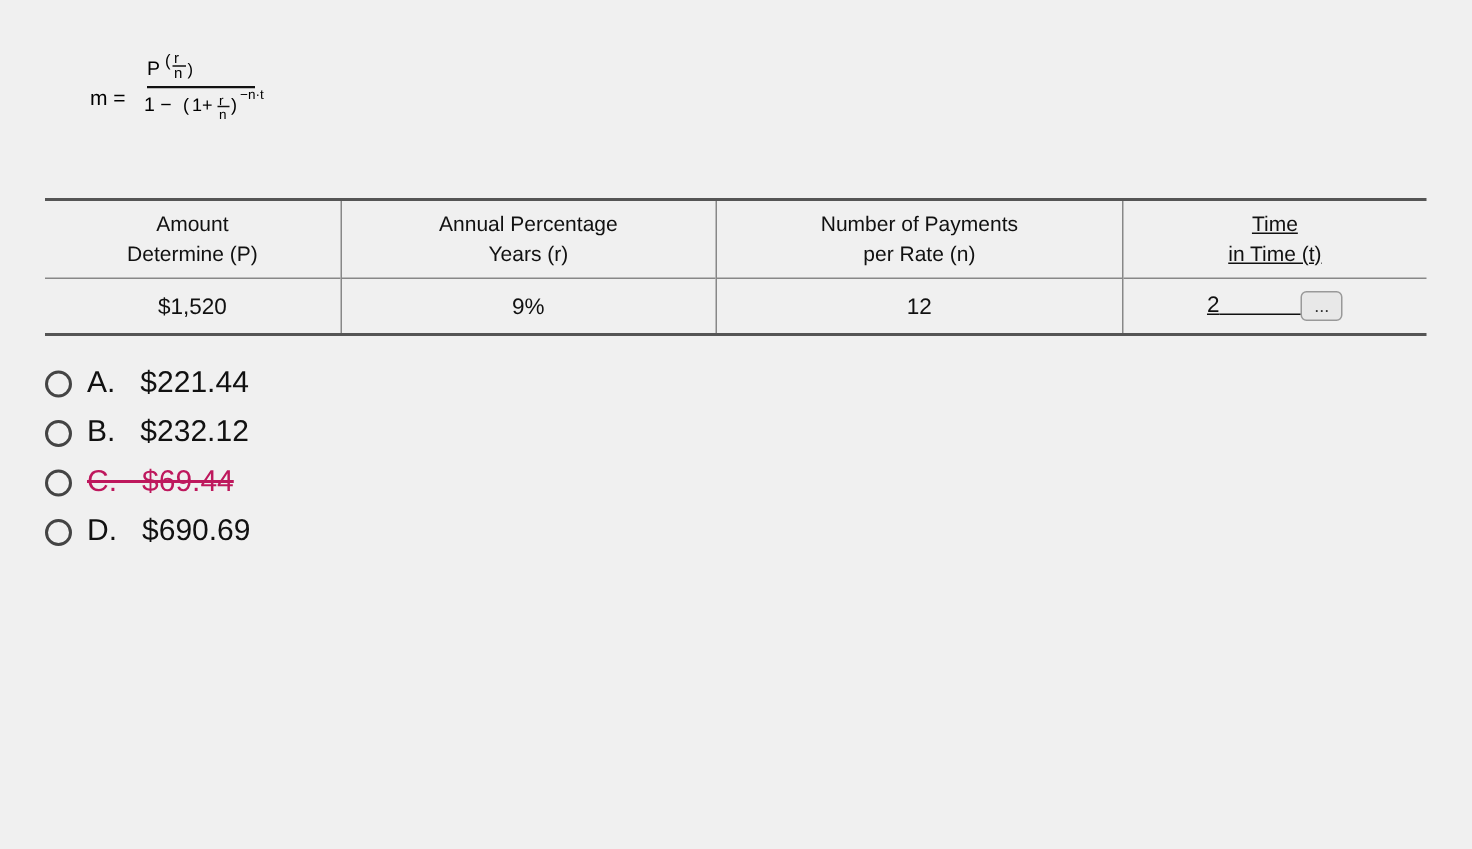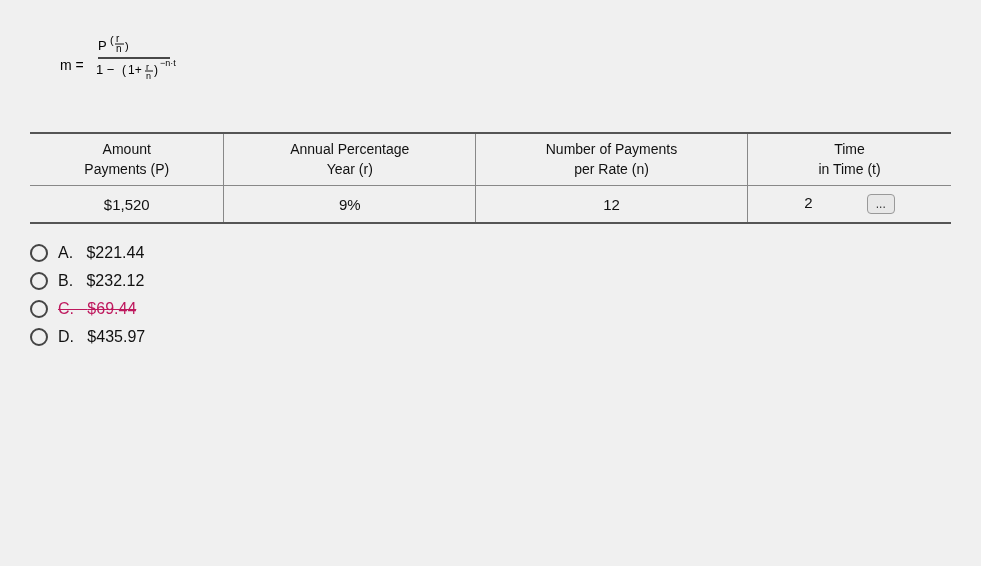--- a/index.html
+++ b/index.html
@@ -54,20 +54,21 @@
       text-align: center;
       font-size: 14px;
       vertical-align: middle;
     }
 
     th:first-child, td:first-child {
       border-left: none;
     }
     th:last-child, td:last-child {
       border-right: none;
+      text-decoration: underline;
     }
 
     thead tr {
       border-bottom: 1.5px solid #888;
     }
 
     th {
       font-weight: normal;
       font-size: 14px;
       line-height: 1.4;
@@ -111,21 +112,21 @@
     .radio-circle {
       width: 18px;
       height: 18px;
       border: 2px solid #444;
       border-radius: 50%;
       display: inline-block;
       flex-shrink: 0;
     }
 
     .answer-label {
-      font-size: 16px;
+      font-size: 20px;
     }
 
     .strikethrough {
       text-decoration: line-through;
       color: #be185d;
     }
   </style>
 </head>
 <body>
 
@@ -160,25 +161,25 @@
     </svg>
   </div>
 </div>
 
 <div class="table-wrapper">
   <table>
     <thead>
       <tr>
         <th>
           <span>Amount</span><br>
-          <span>Payments (P)</span>
+          <span>Determine (P)</span>
         </th>
         <th>
           <span>Annual Percentage</span><br>
-          <span>Year (r)</span>
+          <span>Years (r)</span>
         </th>
         <th>
           <span>Number of Payments</span><br>
           <span>per Rate (n)</span>
         </th>
         <th>
           <span>Time</span><br>
           <span>in Time (t)</span>
         </th>
       </tr>
@@ -225,16 +226,16 @@
       &nbsp;
       <span>$69.44</span>
     </span>
   </div>
 
   <div class="answer-option">
     <span class="radio-circle"></span>
     <span class="answer-label">
       <span>D.</span>
       &nbsp;
-      <span>$435.97</span>
+      <span>$690.69</span>
     </span>
   </div>
 </div>
 
 </body></html>

